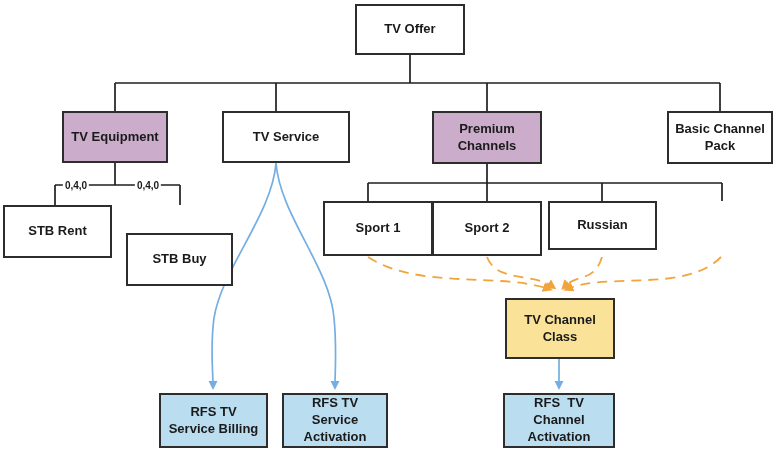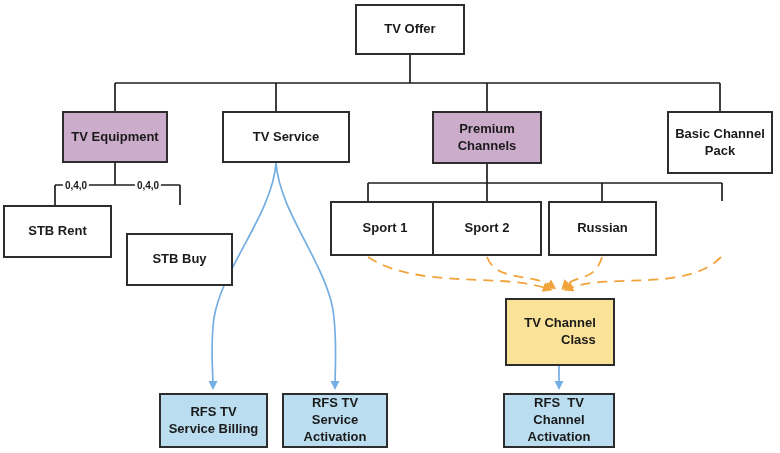--- a/index.html
+++ b/index.html
@@ -82,47 +82,47 @@
 
   <div class="node" style="left:222px; top:111px; width:128px; height:52px;align-items:center;">
     <span>TV Service</span>
   </div>
 
   <div class="node mauve" style="left:432px; top:111px; width:110px; height:53px;">
     <span>Premium
 Channels</span>
   </div>
 
-  <div class="node" style="left:667px; top:111px; width:106px; height:63px;">
+  <div class="node" style="left:667px; top:111px; width:106px; height:53px;">
     <span>Basic Channel
 Pack</span>
   </div>
 
   <div class="node" style="left:3px; top:205px; width:109px; height:53px;">
     <span>STB Rent</span>
   </div>
 
   <div class="node" style="left:126px; top:205px; width:107px; height:53px;margin-top:28px;">
     <span>STB Buy</span>
   </div>
 
-  <div class="node" style="left:330px; top:201px; width:110px; height:55px;">
+  <div class="node" style="left:323px; top:201px; width:110px; height:55px;">
     <span>Sport 1</span>
   </div>
 
   <div class="node" style="left:432px; top:201px; width:110px; height:55px;">
     <span>Sport 2</span>
   </div>
 
-  <div class="node" style="left:548px; top:201px; width:109px; height:55px;align-items:center;">
+  <div class="node" style="left:548px; top:201px; width:109px; height:49px;align-items:center;">
     <span>Russian</span>
   </div>
 
 
-  <div class="node yellow" style="left:505px; top:298px; width:110px; height:68px;text-align:right;">
+  <div class="node yellow" style="left:505px; top:298px; width:110px; height:61px;">
     <span>TV Channel
 Class</span>
   </div>
 
   <div class="node lblue" style="left:159px; top:393px; width:109px; height:55px;">
     <span>RFS TV
 Service Billing</span>
   </div>
 
   <div class="node lblue" style="left:282px; top:393px; width:106px; height:55px;">

